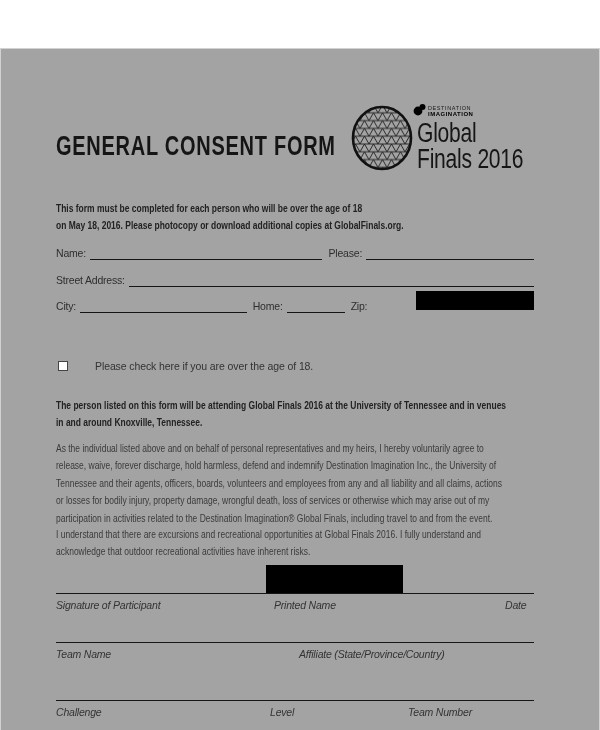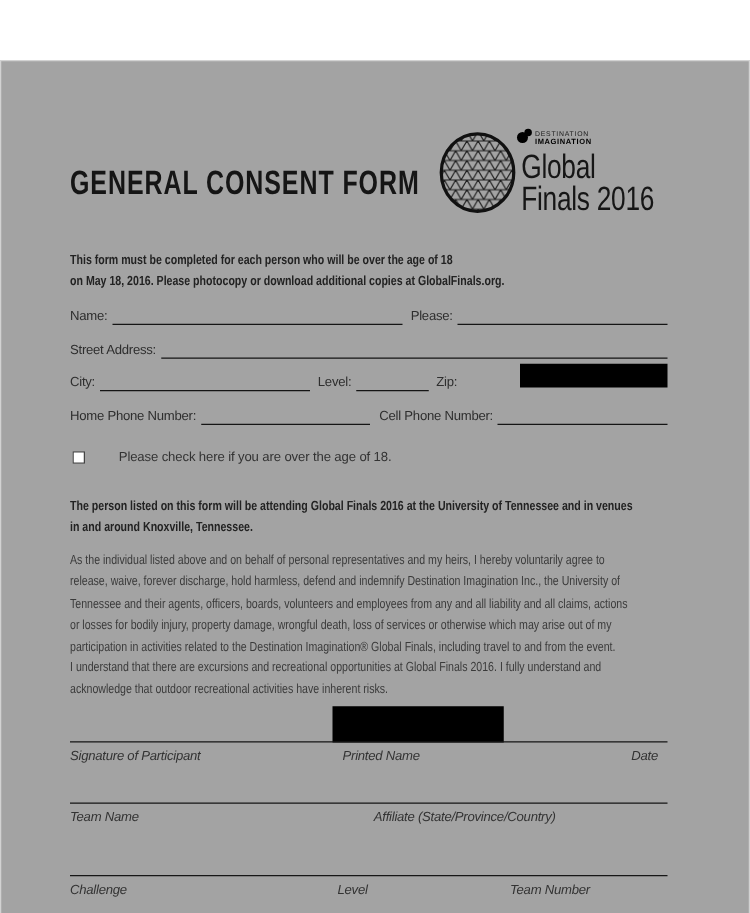--- a/index.html
+++ b/index.html
@@ -123,33 +123,27 @@
   </div>
 
   <div class="abs frow row-street">
     <span class="lbl">Street Address:</span>
     <span class="fl grow1"></span>
   </div>
 
   <div class="abs frow row-city">
     <span class="lbl">City:</span>
     <span class="fl grow1"></span>
-    <span class="lbl ml6">Level:</span>
+    <span class="lbl ml6">Home:</span>
     <span class="fl" style="width:58px;"></span>
     <span class="lbl ml6">Zip:</span>
     <span class="spacer"></span>
   </div>
   <div class="abs redact redact-zip"></div>
 
-  <div class="abs frow row-phone">
-    <span class="lbl">Home Phone Number:</span>
-    <span class="fl grow1"></span>
-    <span class="lbl ml7">Cell Phone Number:</span>
-    <span class="fl grow1"></span>
-  </div>
 
   <div class="abs cbrow">
     <span class="cb"></span>
     <span class="cb-lbl">Please check here if you are over the age of 18.</span>
   </div>
 
   <div class="abs txt b attending">The person listed on this form will be attending Global Finals 2016 at the University of Tennessee and in venues
 in and around Knoxville, Tennessee.</div>
 
   <div class="abs txt release">As the individual listed above and on behalf of personal representatives and my heirs, I hereby voluntarily agree to

